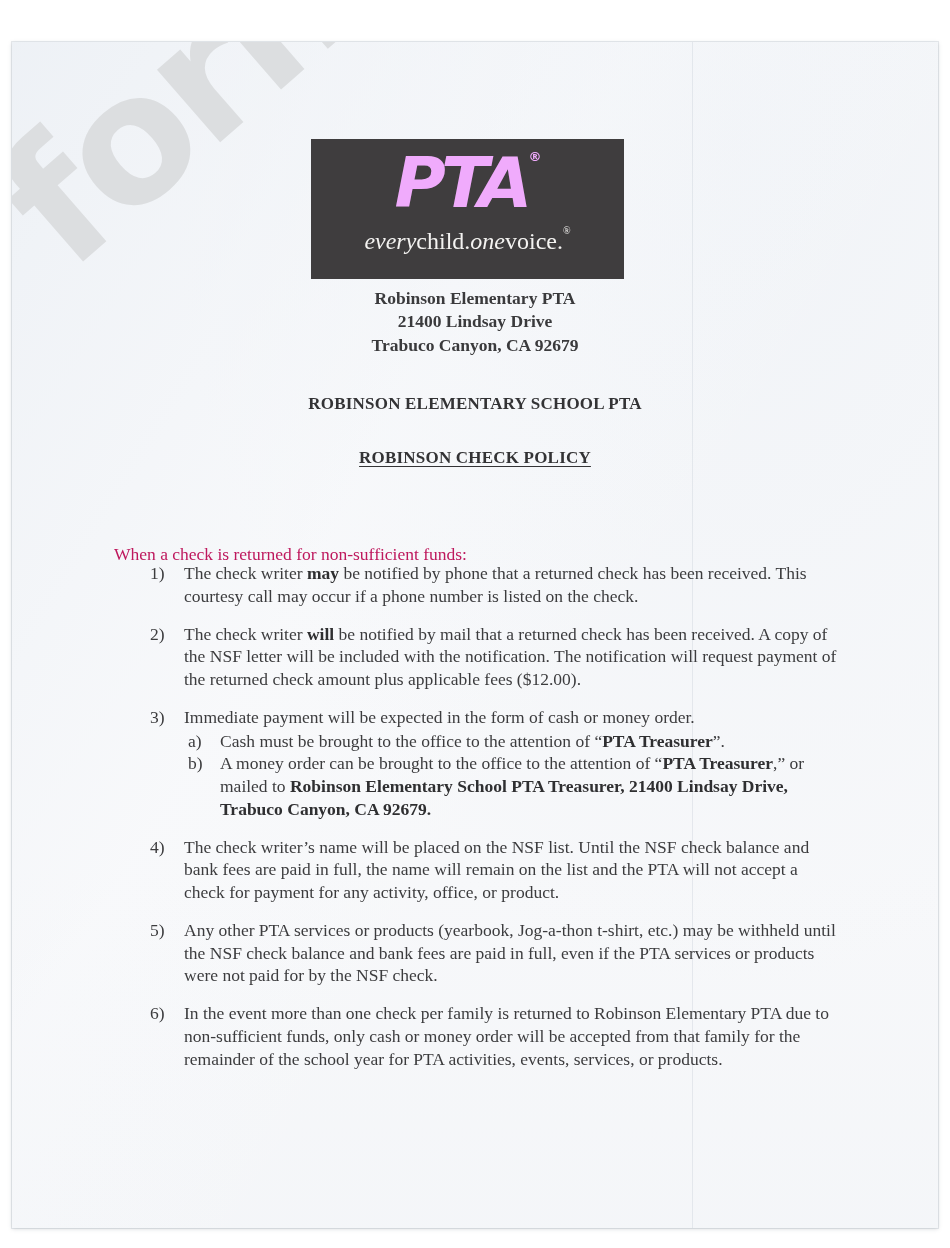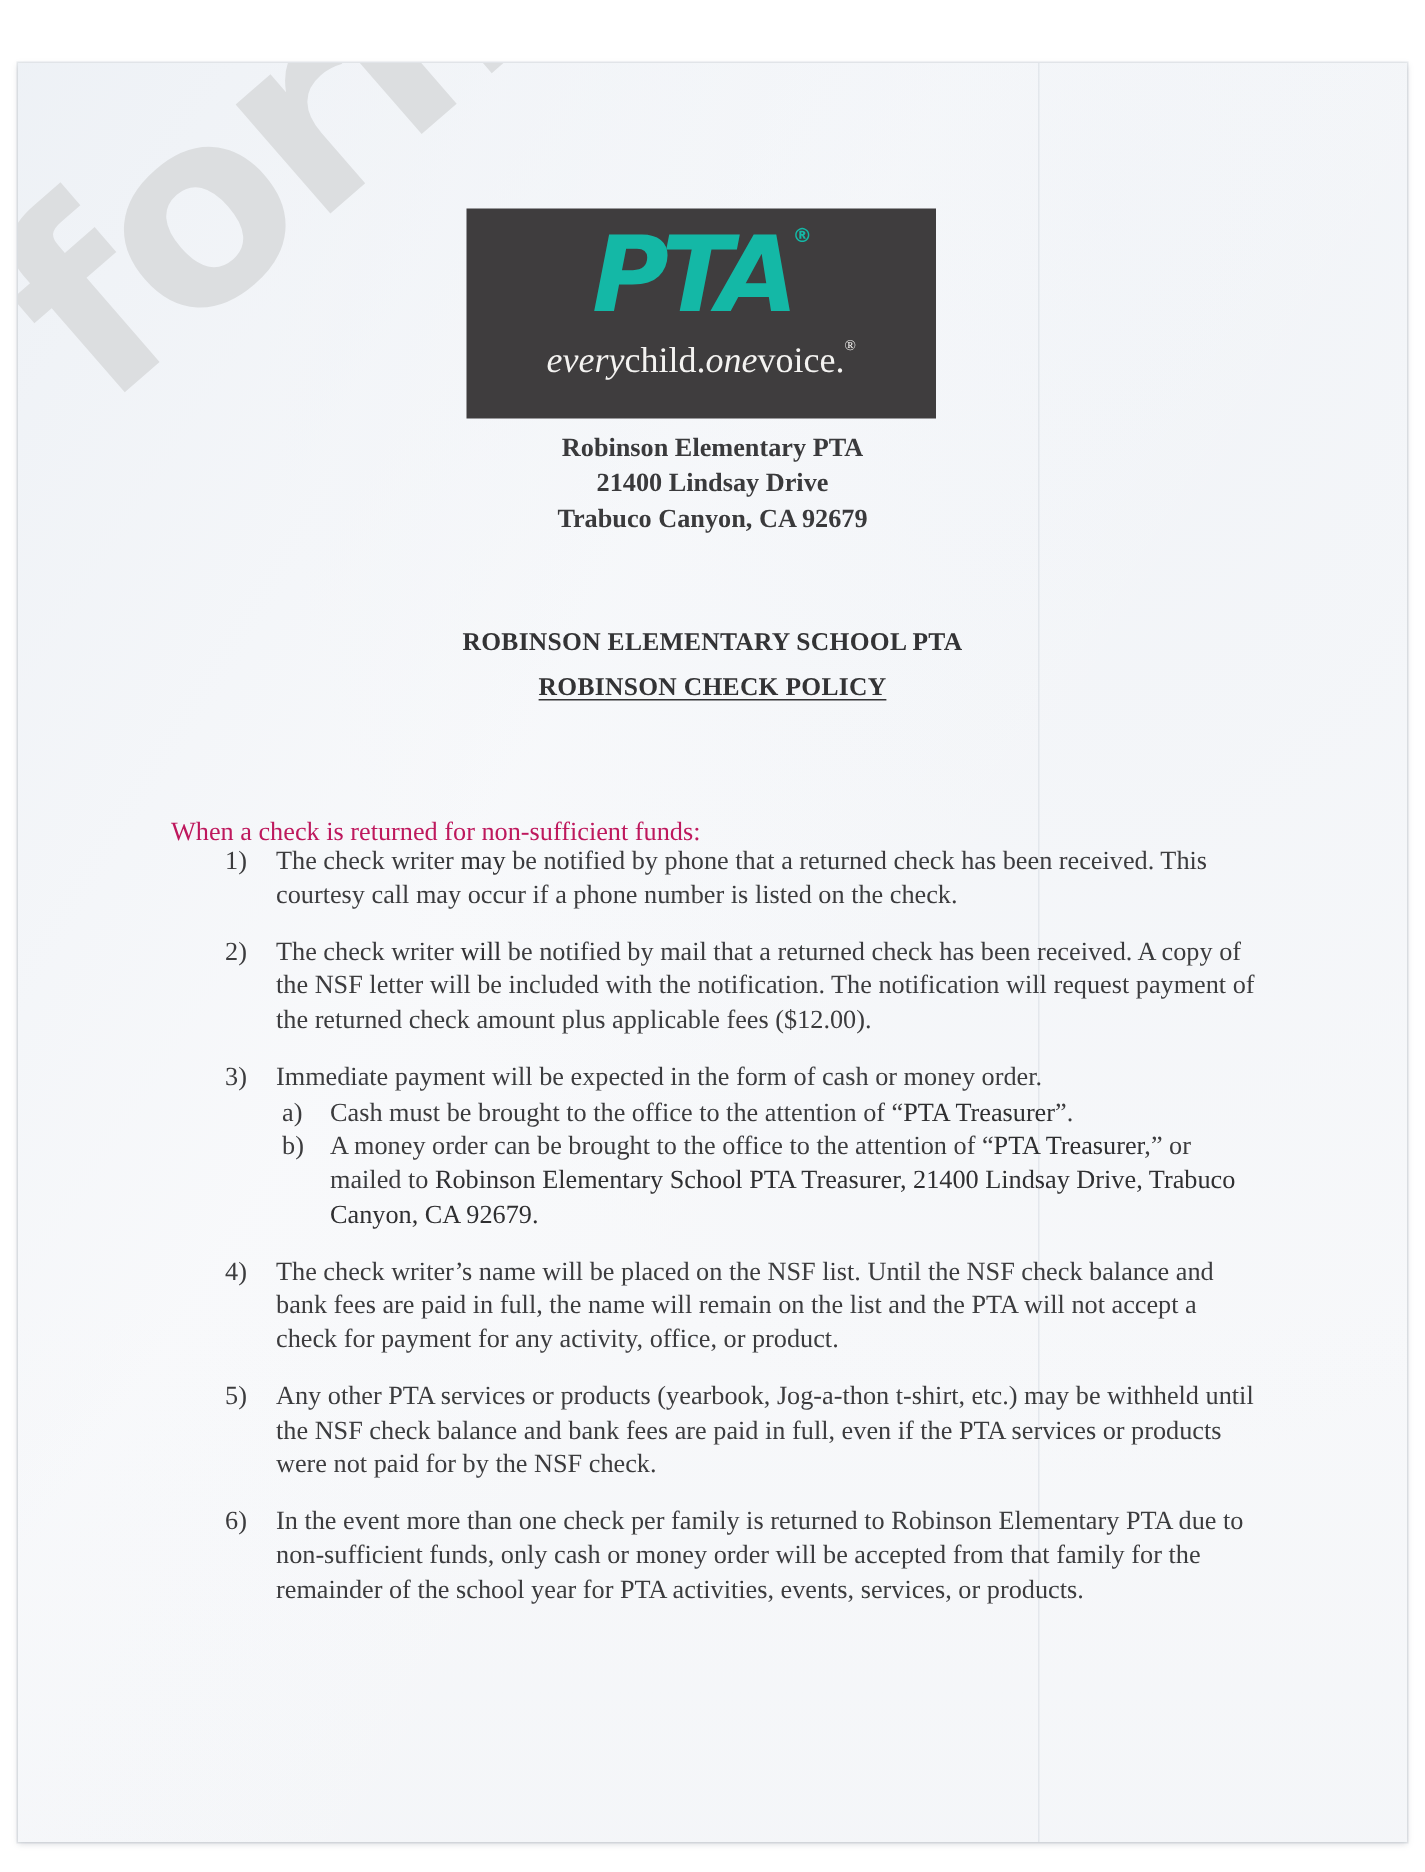--- a/index.html
+++ b/index.html
@@ -92,21 +92,21 @@
     height: 140px;
     background: #3f3d3e;
     overflow: hidden;
   }
   .logo-mark {
     position: absolute;
     left: 0;
     right: 0;
     top: 9px;
     text-align: center;
-    color: #14b8a6;
+    color: #f0abfc;
     font-family: "DejaVu Sans", "Liberation Sans", sans-serif;
     font-weight: bold;
     font-style: italic;
     font-size: 70px;
     letter-spacing: -5px;
     line-height: 1;
   }
   .logo-mark .reg {
     font-size: 13px;
     font-style: normal;
@@ -147,21 +147,21 @@
     font-size: 17.5px;
     line-height: 1.33;
     color: #3a3a3c;
   }
 
   
   .heading-org {
     position: absolute;
     left: 0;
     right: 0;
-    top: 376px;
+    top: 352px;
     text-align: center;
     font-weight: bold;
     font-size: 17px;
     letter-spacing: 0.2px;
     color: #333335;
   }
   .heading-policy {
     position: absolute;
     left: 0;
     right: 0;
@@ -223,21 +223,21 @@
     color: #3c3c3e;
   }
   .sub-item > .marker {
     position: absolute;
     left: 4px;
     top: 0;
     width: 26px;
     text-align: left;
   }
 
-  b, strong { font-weight: normal; color: #2f2f31; text-align: center; }
+  b, strong { font-weight: bold; color: #2f2f31; text-align: center; }
 </style>
 </head>
 <body>
 
 <div class="scan-viewport">
   <div class="page-sheet">
 
     <div class="scan-seam"></div>
 
     <div class="doc-body">

